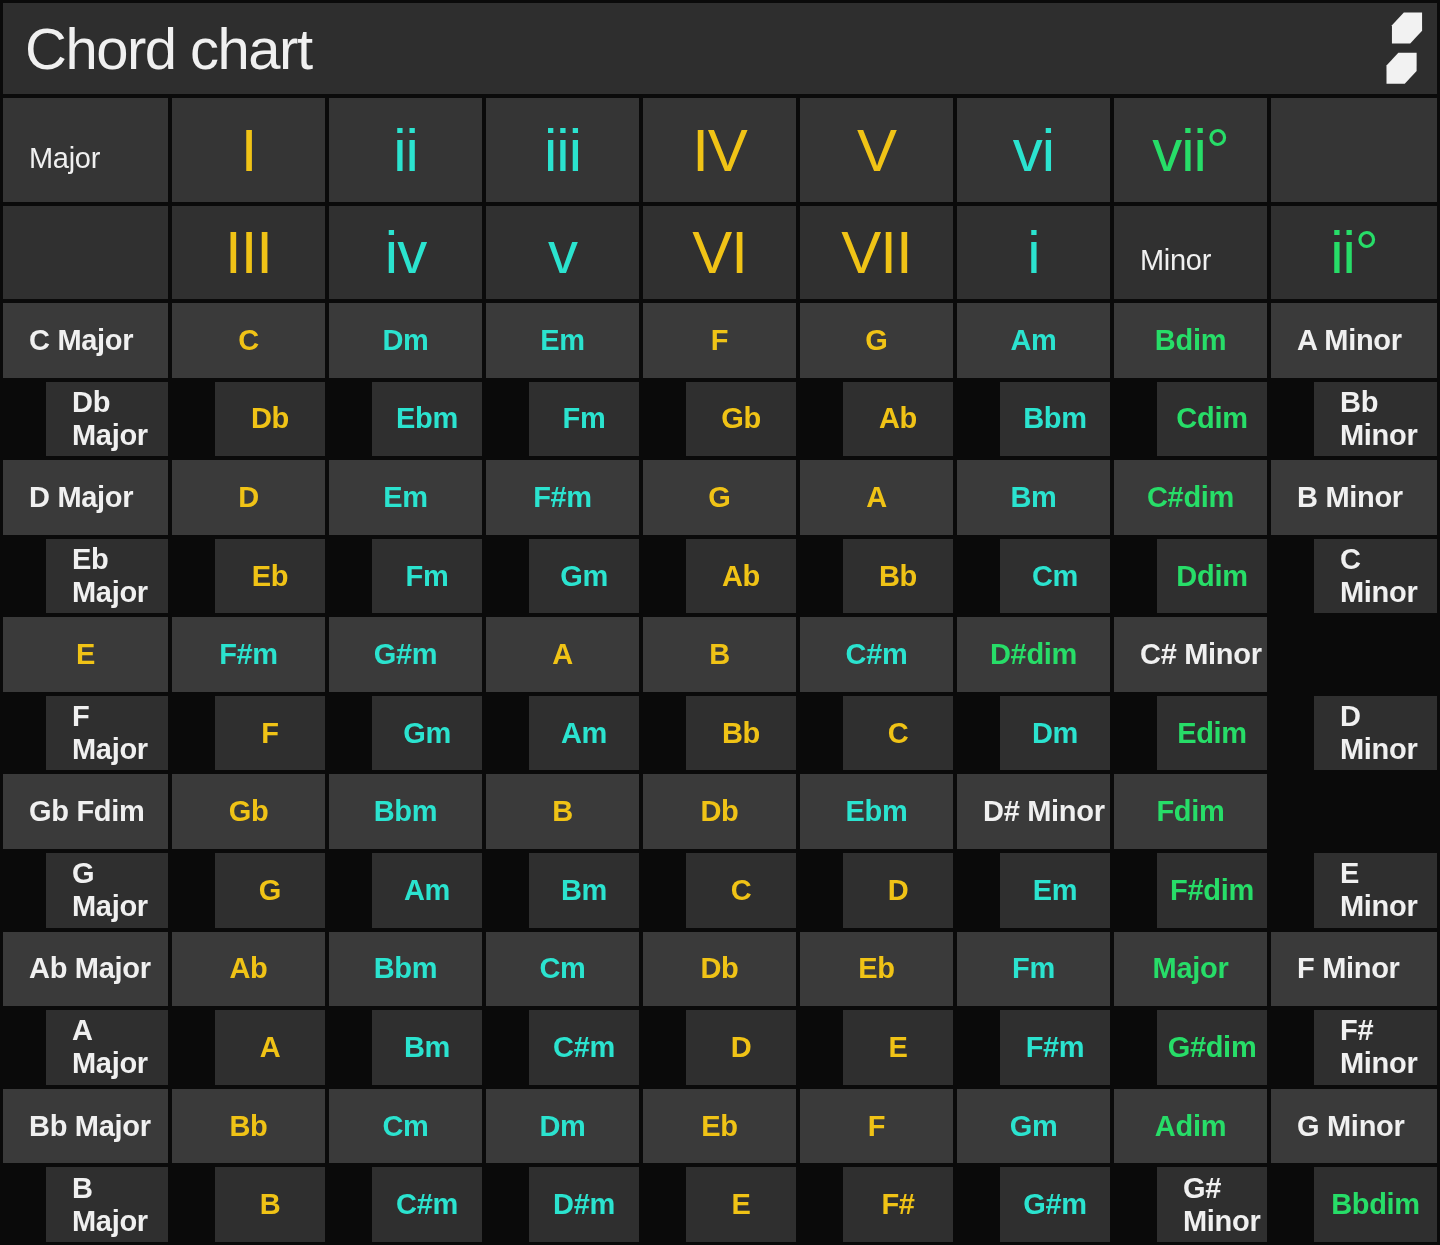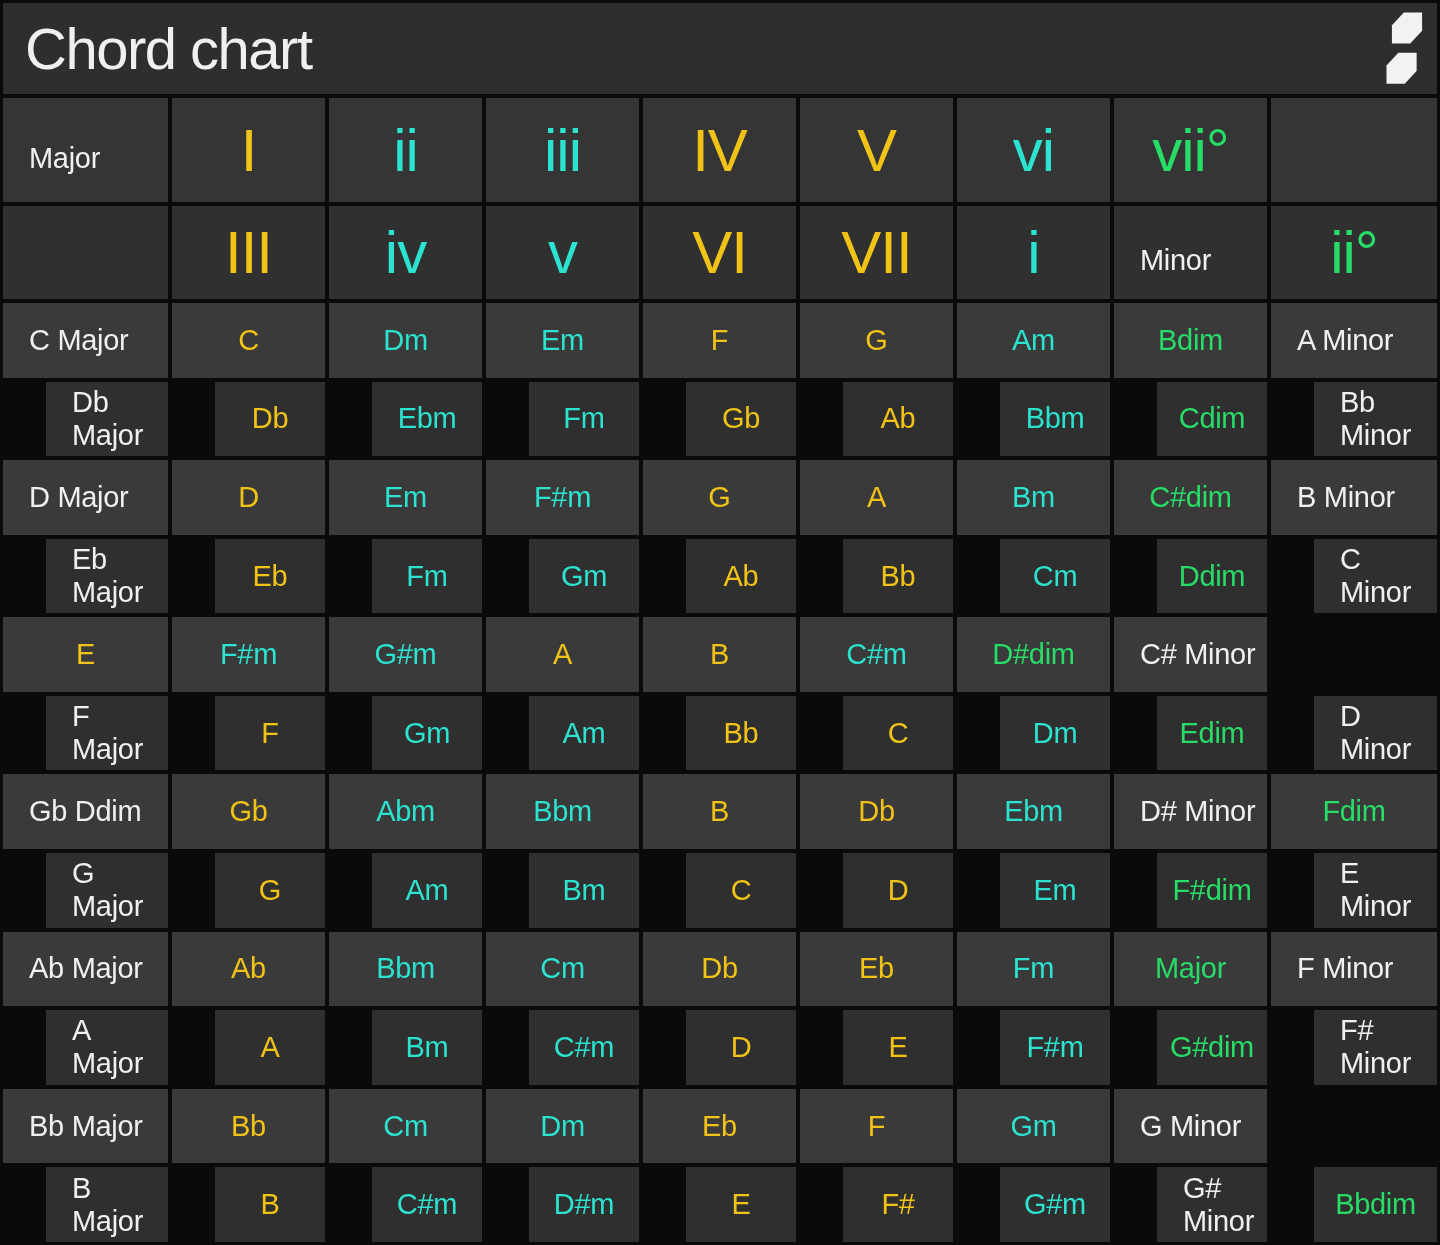--- a/index.html
+++ b/index.html
@@ -29,21 +29,21 @@
   .logo polygon { fill: #f2f2f2; }
 
   .table { flex: 1 1 auto; display: flex; flex-direction: column; gap: 4px; }
   .row {
     display: grid;
     grid-template-columns: 165px repeat(7, 153px) 1fr;
     gap: 4px;
   }
   .row.h1 { flex: 0 0 104px; }
   .row.h2 { flex: 0 0 93px; }
-  .row.data { flex: 1 1 0; }
+  .row.data { flex: 1 1 0; font-weight: bold; }
 
   .cell {
     display: flex; align-items: center; justify-content: center;
     overflow: hidden;
   }
   .row.hlight .cell { background: var(--header_light, #353535); }
   .row.hdark  .cell { background: var(--header_dark, #303030); }
   .row.light  .cell { background: var(--row_light, #3a3a3a); }
   .row.dark   .cell { background: var(--row_dark, #2f2f2f); margin-left: 43px; }
 
@@ -166,23 +166,22 @@
       <div class="cell chord minor">Gm</div>
       <div class="cell chord minor">Am</div>
       <div class="cell chord major">Bb</div>
       <div class="cell chord major">C</div>
       <div class="cell chord minor">Dm</div>
       <div class="cell chord dim">Edim</div>
       <div class="cell relminor">D Minor</div>
     </div>
 
     <div class="row data light">
-      <div class="cell key">Gb Ddim</div>
+      <div class="cell key">Gb Fdim</div>
       <div class="cell chord major">Gb</div>
-      <div class="cell chord minor">Abm</div>
       <div class="cell chord minor">Bbm</div>
       <div class="cell chord major">B</div>
       <div class="cell chord major">Db</div>
       <div class="cell chord minor">Ebm</div>
       <div class="cell relminor">D# Minor</div>
       <div class="cell chord dim">Fdim</div>
     </div>
 
     <div class="row data dark">
       <div class="cell key">G Major</div>
@@ -221,20 +220,21 @@
     </div>
 
     <div class="row data light">
       <div class="cell key">Bb Major</div>
       <div class="cell chord major">Bb</div>
       <div class="cell chord minor">Cm</div>
       <div class="cell chord minor">Dm</div>
       <div class="cell chord major">Eb</div>
       <div class="cell chord major">F</div>
       <div class="cell chord minor">Gm</div>
+      <div class="cell chord dim">Adim</div>
       <div class="cell relminor">G Minor</div>
     </div>
 
     <div class="row data dark">
       <div class="cell key">B Major</div>
       <div class="cell chord major">B</div>
       <div class="cell chord minor">C#m</div>
       <div class="cell chord minor">D#m</div>
       <div class="cell chord major">E</div>
       <div class="cell chord major">F#</div>

